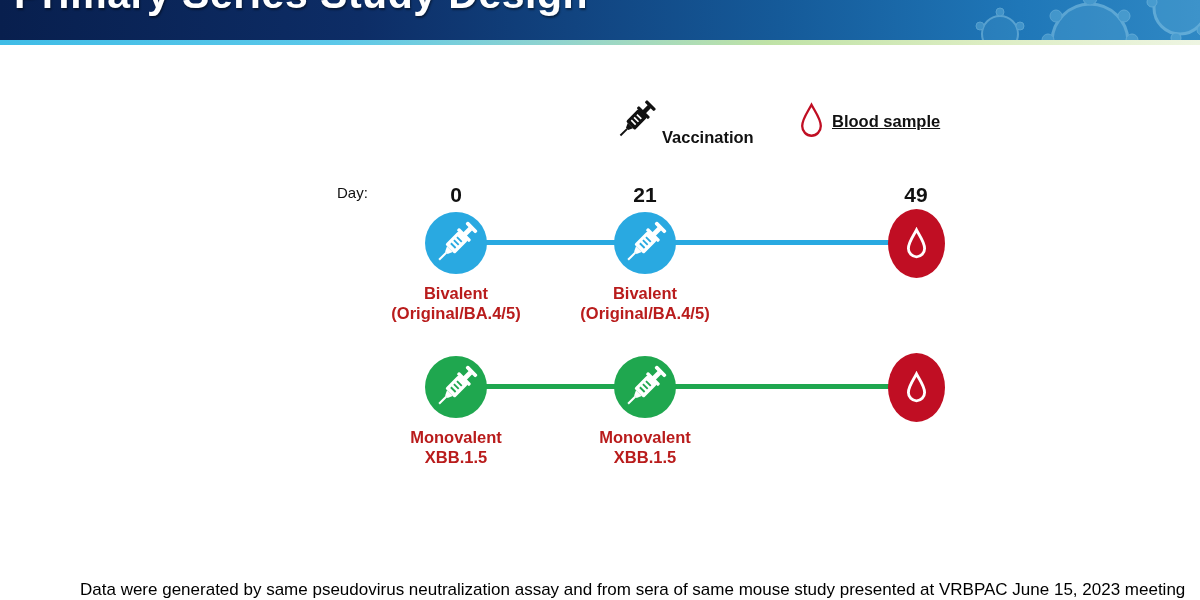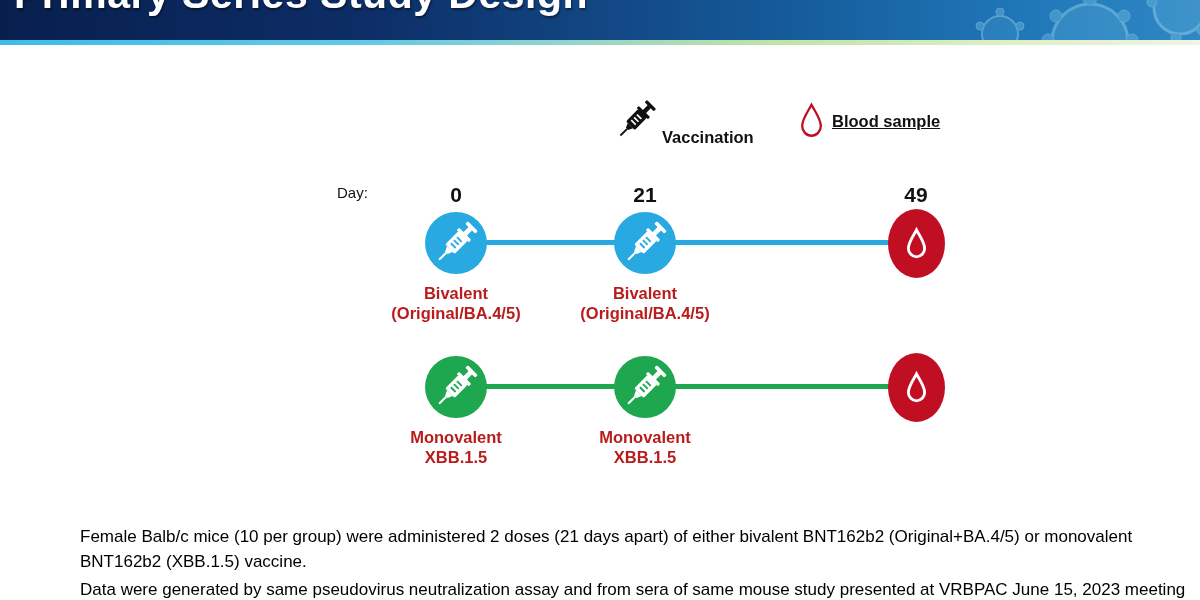--- a/index.html
+++ b/index.html
@@ -179,16 +179,15 @@
   </div>
   <div class="node-label green" style="left:346px; top:427px;">
     <div>Monovalent</div>
     <div>XBB.1.5</div>
   </div>
   <div class="node-label green" style="left:535px; top:427px;">
     <div>Monovalent</div>
     <div>XBB.1.5</div>
   </div>
 
-  <p class="footnote p1">Female Balb/c mice (10 per group) were administered 2 doses (21 days apart) of either bivalent BNT162b2 (Original+BA.4/5) or monovalent BNT162b2 (XBB.1.5) vaccine.</p>
   <p class="footnote p2">Data were generated by same pseudovirus neutralization assay and from sera of same mouse study presented at VRBPAC June 15, 2023 meeting</p>
 
 </div>
 
 </body></html>

